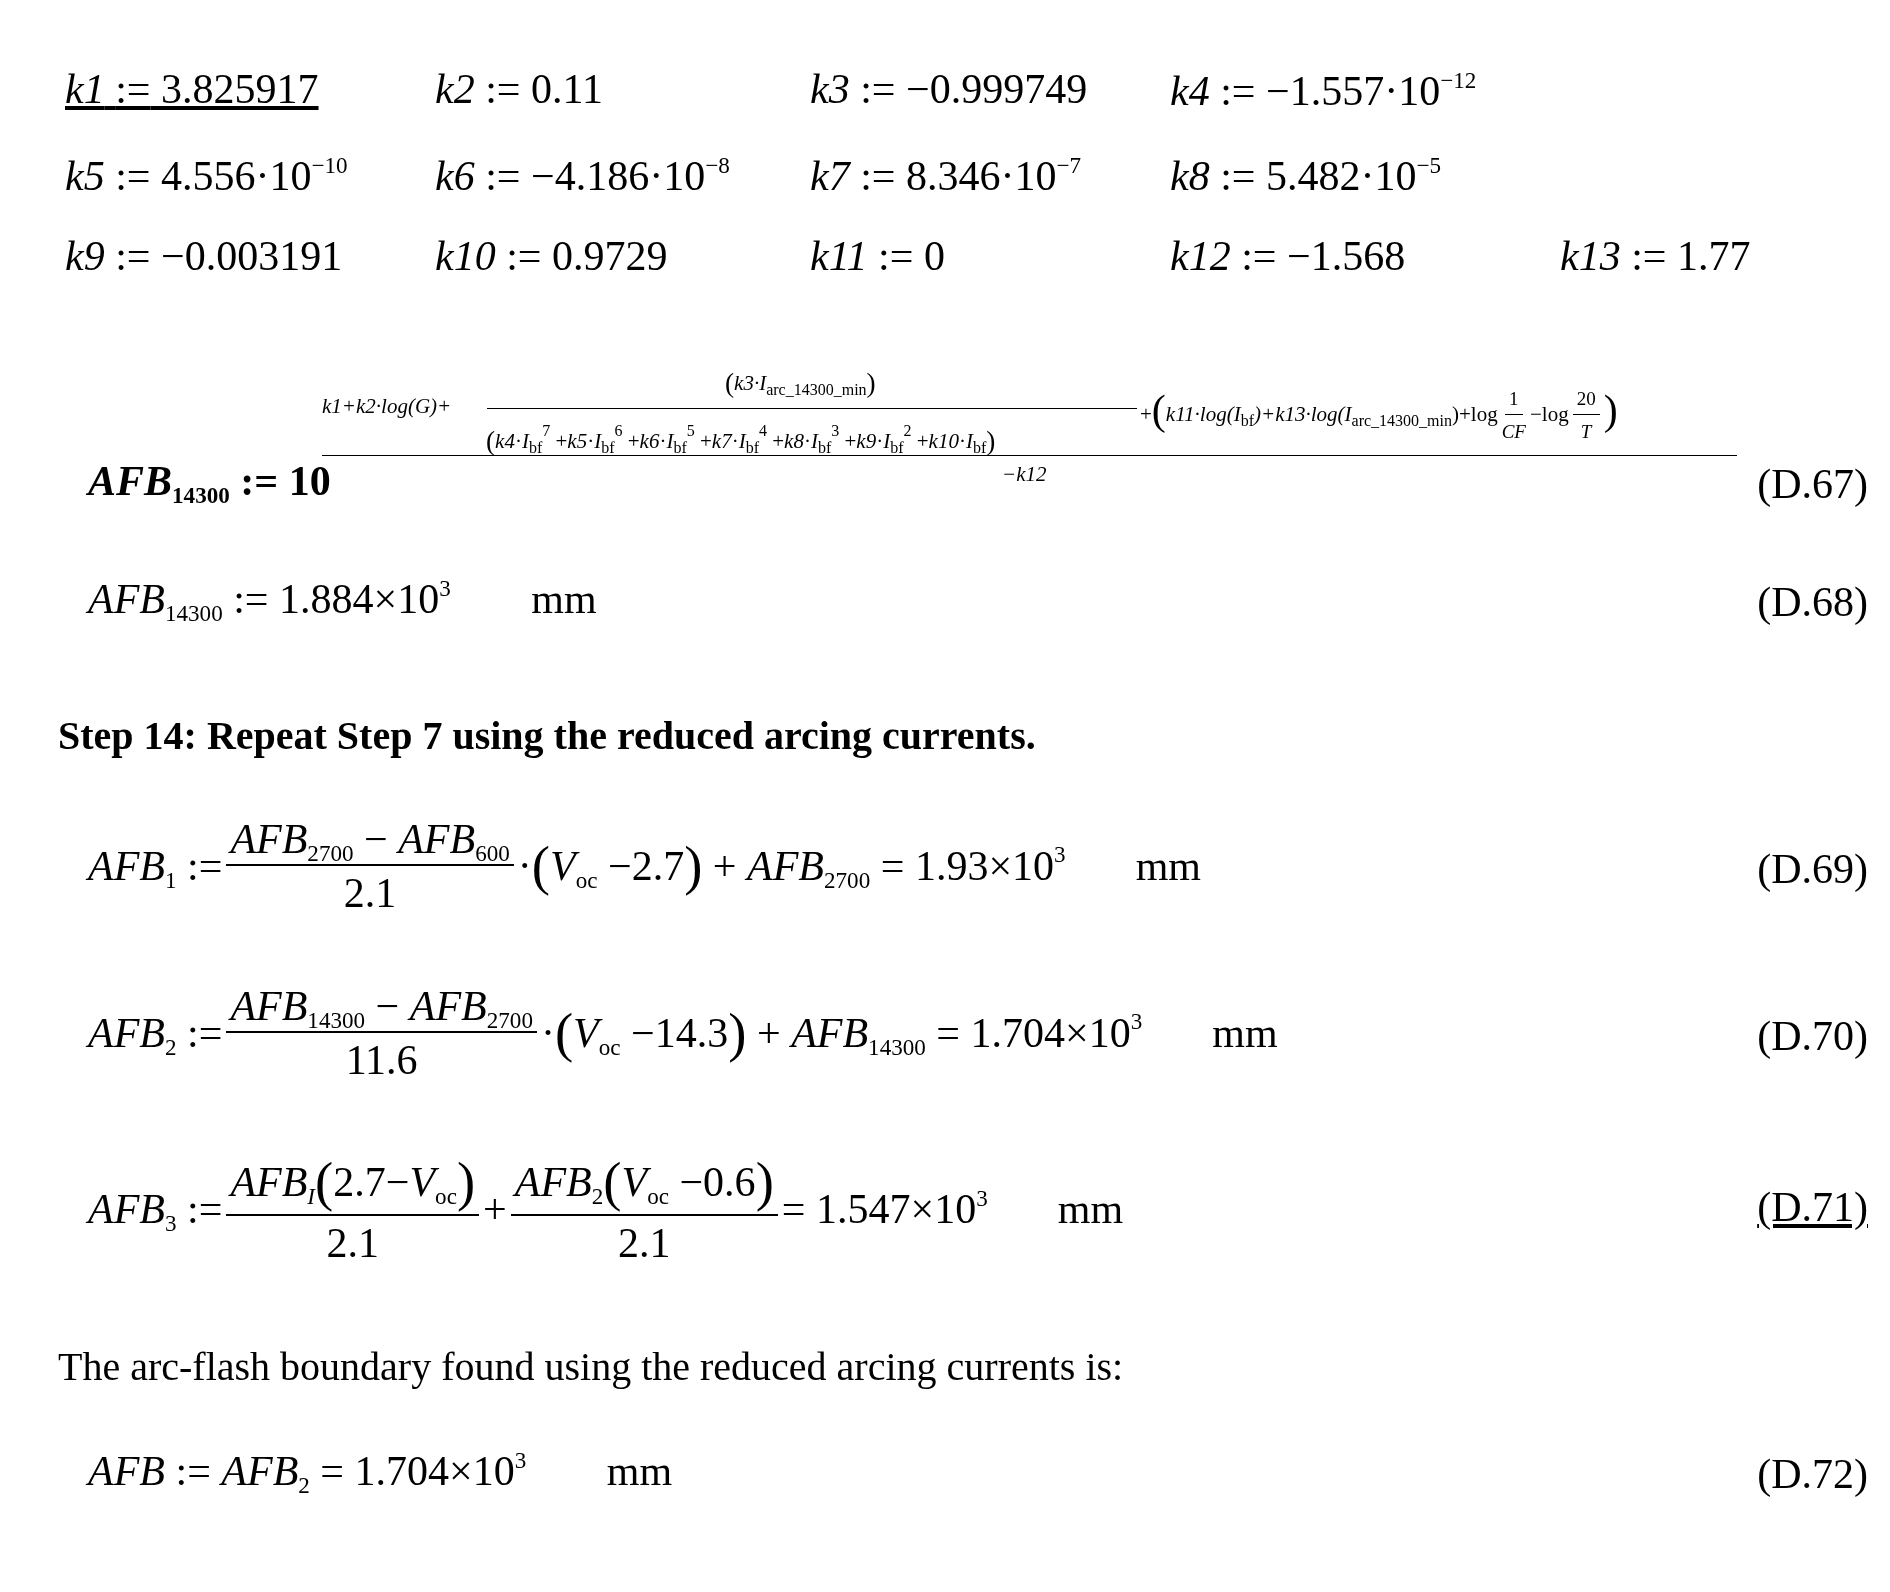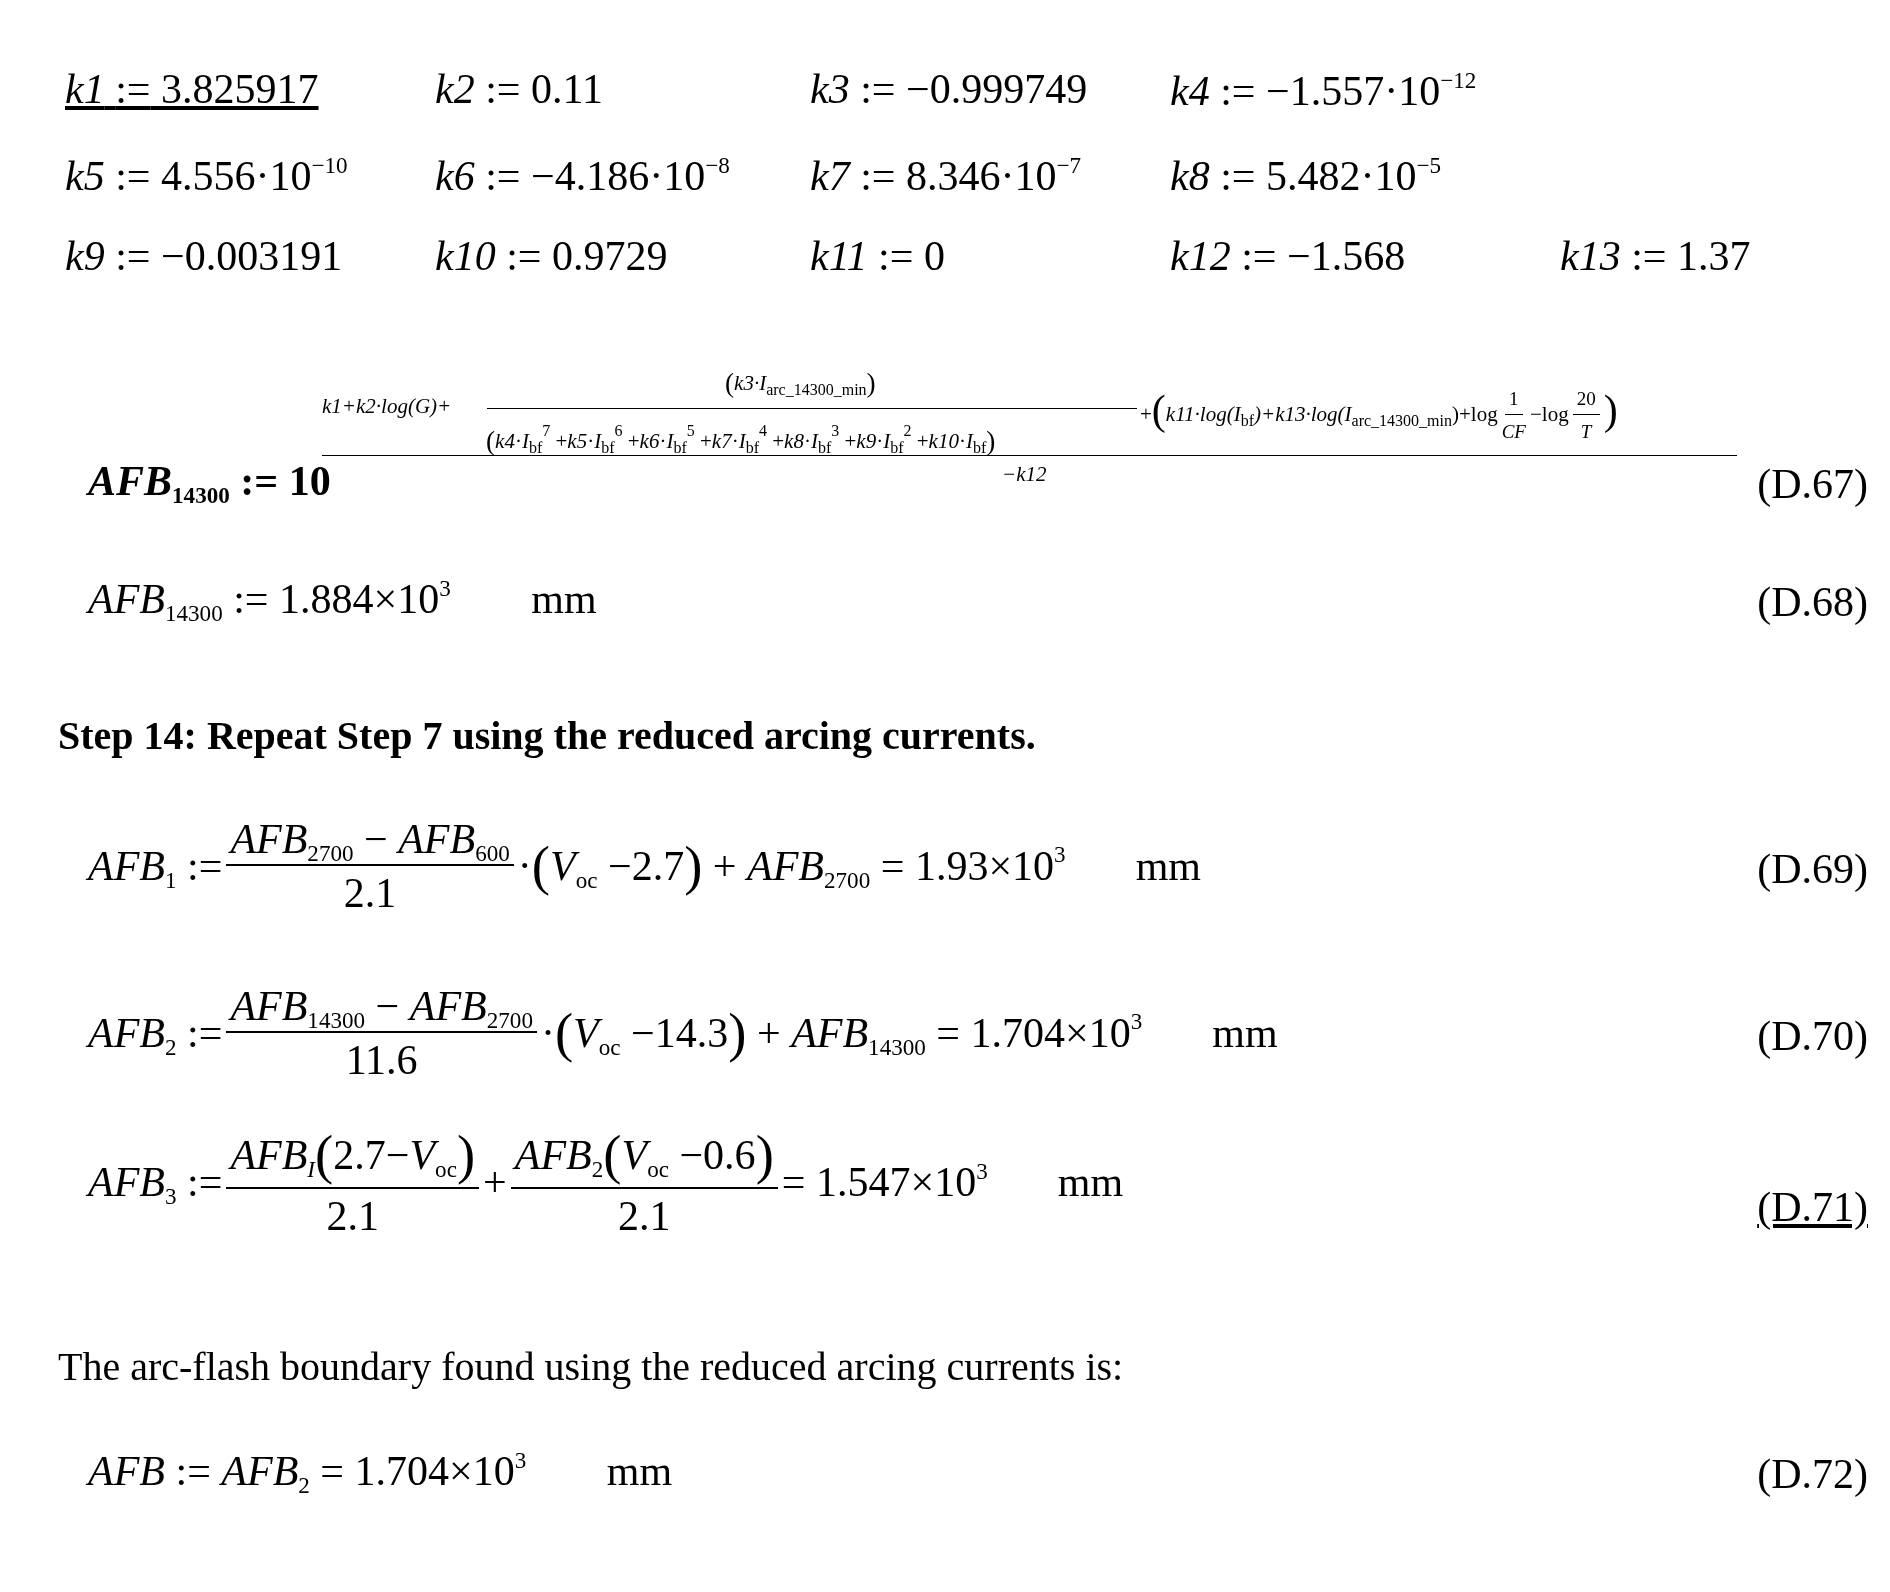--- a/index.html
+++ b/index.html
@@ -61,21 +61,21 @@
   <div class="abs m" style="left:435px; top:235px;">
     <i>k10</i> <span>:=</span> <span>0.9729</span>
   </div>
   <div class="abs m" style="left:810px; top:235px;">
     <i>k11</i> <span>:=</span> <span>0</span>
   </div>
   <div class="abs m" style="left:1170px; top:235px;">
     <i>k12</i> <span>:=</span> <span>−1.568</span>
   </div>
   <div class="abs m" style="left:1560px; top:235px;">
-    <i>k13</i> <span>:=</span> <span>1.37</span>
+    <i>k13</i> <span>:=</span> <span>1.77</span>
   </div>
 </div>
 
 <div>
   <div class="abs m" style="left:88px; top:460px;font-weight:bold;">
     <i>AFB</i><sub>14300</sub> <span>:=</span> <span>10</span>
   </div>
 
   <div class="exp" style="left:322px; top:394px;">
     <span class="it">k1+k2·log(G)+</span>
@@ -142,21 +142,21 @@
       <span class="num"><i>AFB</i><sub>14300</sub> <span>−</span> <i>AFB</i><sub>2700</sub></span>
       <span class="den">11.6</span>
     </span>
     <span>·<span class="bigp">(</span><i>V</i><sub>oc</sub> <span>−14.3</span><span class="bigp">)</span> + <i>AFB</i><sub>14300</sub> = <span>1.704×10</span><sup>3</sup></span>
     <span class="unit" style="margin-left:70px;">mm</span>
   </div>
   <div class="eqno" style="top:1012px;">(D.70)</div>
 </div>
 
 <div>
-  <div class="abs m" style="left:88px; top:1128px; display:flex; align-items:center;">
+  <div class="abs m" style="left:88px; top:1155px; display:flex; align-items:center;">
     <span><i>AFB</i><sub>3</sub></span>&nbsp;<span>:=</span>
     <span class="frac">
       <span class="num"><i>AFB</i><sub class="it">I</sub><span class="bigp">(</span><span>2.7−</span><i>V</i><sub>oc</sub><span class="bigp">)</span></span>
       <span class="den">2.1</span>
     </span>
     <span>+</span>
     <span class="frac">
       <span class="num"><i>AFB</i><sub>2</sub><span class="bigp">(</span><i>V</i><sub>oc</sub> <span>−0.6</span><span class="bigp">)</span></span>
       <span class="den">2.1</span>
     </span>

